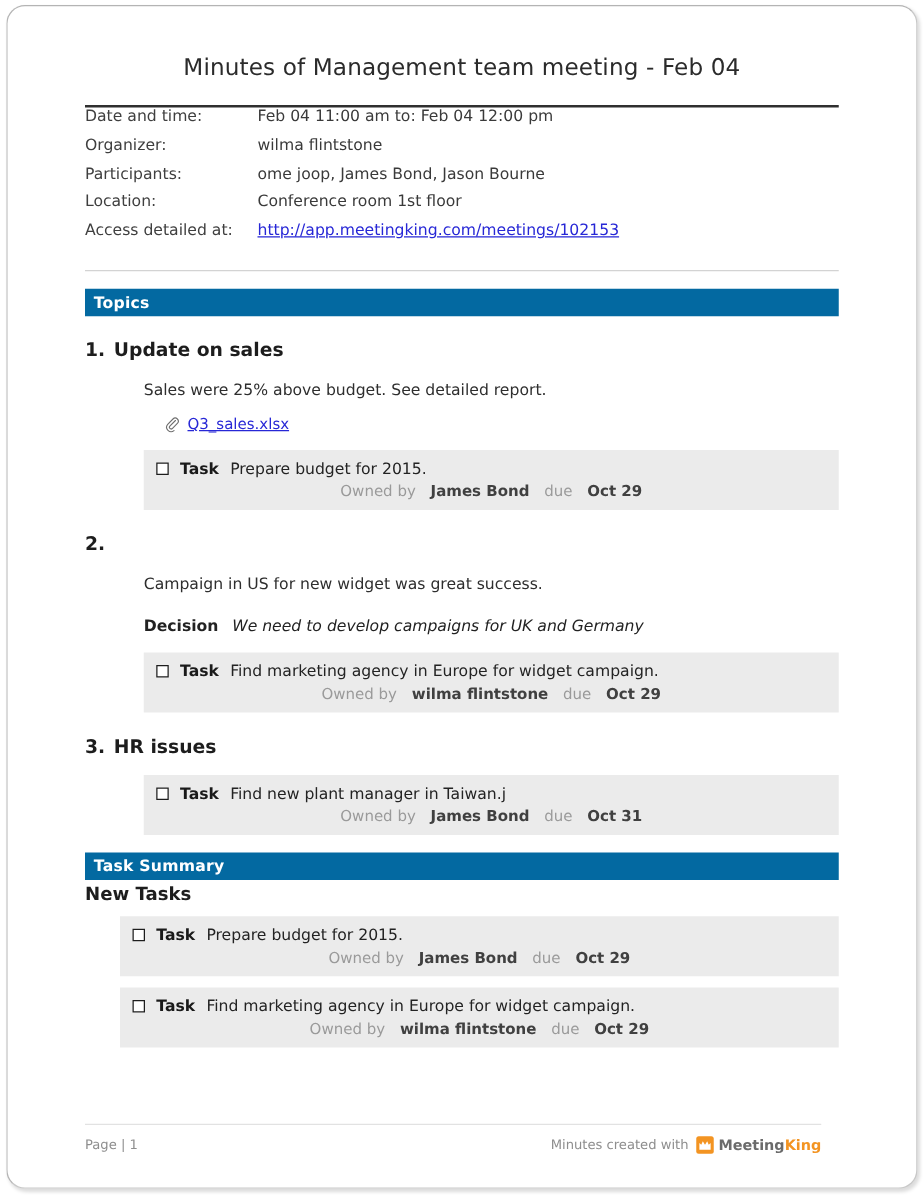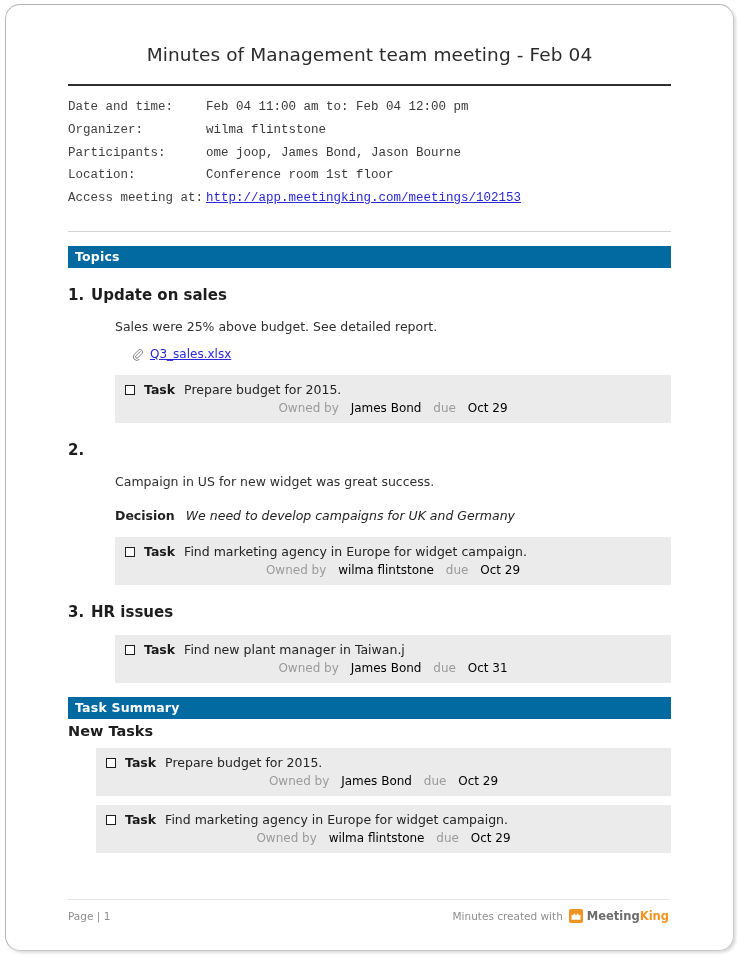--- a/index.html
+++ b/index.html
@@ -55,24 +55,22 @@
     border-top: 2px solid #2f2f2f;
   }
   .rule-light {
     margin-top: 16px;
     height: 0;
     border-top: 1px solid #d3d3d3;
   }
 
   
   .meta {
-    margin-top: 15px;
     border-collapse: collapse;
     width: 100%;
-    font-family: Liberation Mono, monospace;
   }
   .meta td {
     padding: 0 0 9px 0;
     vertical-align: top;
     font-size: 12.5px;
     color: #3a3a3a;
     line-height: 1.1;
   }
   .meta td.meta-label {
     width: 138px;
@@ -171,38 +169,38 @@
     font-weight: bold;
     margin-right: 9px;
     color: #1a1a1a;
   }
   .task-desc { color: #232323; }
   .task-line-2 {
     margin-top: 4px;
     font-size: 12px;
     color: #9a9a9a;
   }
-  .task-line-2 .strong { font-weight: normal; color: #000000; }
+  .task-line-2 .strong { font-weight: bold; color: #404040; }
   .task-line-2 .sep { margin: 0 4px; }
 
   
   .subheading {
     margin-top: 4px;
     font-size: 14.5px;
     font-weight: bold;
     color: #1d1d1d;
   }
   .summary-list { margin-left: 28px; margin-top: 3px; }
   .task-indent-topic { margin-left: 47px; }
 
   
   .footer {
     position: absolute;
     left: 62px;
-    right: 64px;
+    right: 76px;
     bottom: 27px;
   }
   .footer-rule {
     border-top: 1px solid #e2e2e2;
     margin-bottom: 9px;
   }
   .footer-row {
     display: flex;
     align-items: center;
     justify-content: space-between;
@@ -257,21 +255,21 @@
         </tr>
         <tr>
           <td class="meta-label">Participants:</td>
           <td class="meta-value">ome joop, James Bond, Jason Bourne</td>
         </tr>
         <tr>
           <td class="meta-label">Location:</td>
           <td class="meta-value">Conference room 1st floor</td>
         </tr>
         <tr>
-          <td class="meta-label">Access meeting at:</td>
+          <td class="meta-label">Access detailed at:</td>
           <td>
             <a class="meta-link" href="#">http://app.meetingking.com/meetings/102153</a>
           </td>
         </tr>
       </tbody>
     </table>
 
     <div class="rule-light"></div>
 
     <div class="section-bar">Topics</div>

